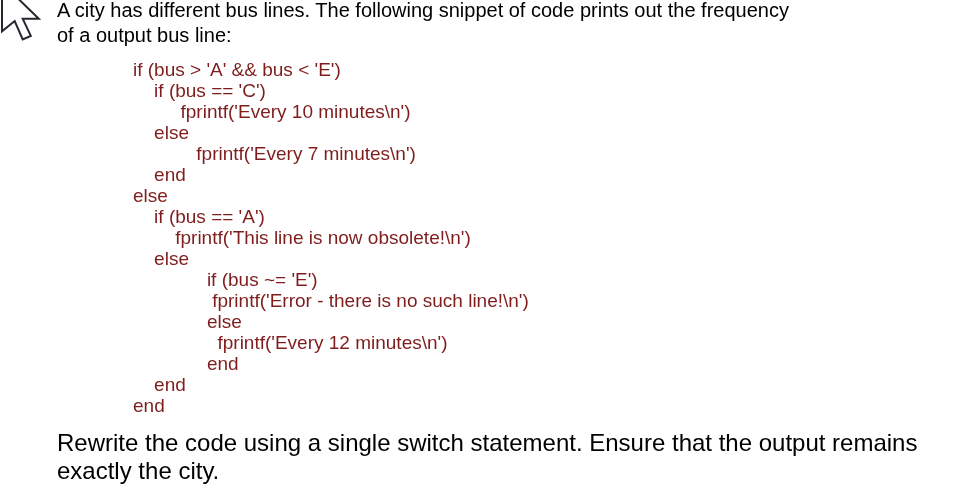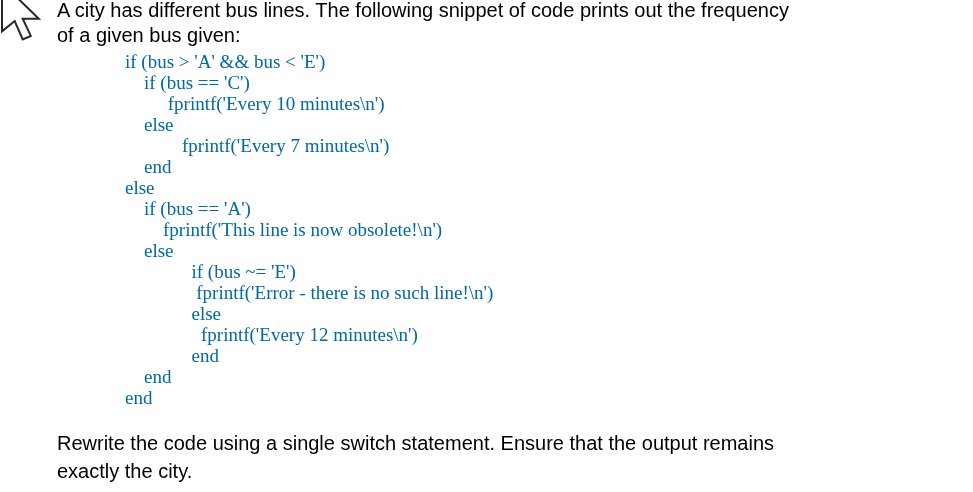--- a/index.html
+++ b/index.html
@@ -20,32 +20,32 @@
     left: 57px;
     top: -2px;
     font-size: 20px;
     line-height: 25px;
     white-space: nowrap;
   }
   .code-block {
     position: absolute;
     left: 125px;
     top: 51px;
-    margin: 0;
-    font-family: Liberation Serif, serif;
+    margin: 8px;
+    font-family: Liberation Sans, sans-serif;
     font-size: 19px;
     line-height: 21px;
     white-space: pre;
-    color: #0369a1;
+    color: #7f1d1d;
   }
   .task {
     position: absolute;
     left: 57px;
     top: 429px;
-    font-size: 20px;
+    font-size: 24px;
     line-height: 28px;
     white-space: nowrap;
   }
   .cursor-wrap {
     position: absolute;
     left: 0px;
     top: -18px;
     width: 42px;
     height: 60px;
     pointer-events: none;
@@ -57,21 +57,21 @@
 <div>
 
   <div class="cursor-wrap">
     <svg width="42" height="60" viewBox="0 0 42 60" xmlns="http://www.w3.org/2000/svg">
       <polygon points="2,1 2,49.3 14.7,39 22.7,57.4 30.8,53.9 22.7,36.7 38.8,36.7" fill="#ffffff" stroke="#26262e" stroke-width="2" stroke-linejoin="miter"></polygon>
     </svg>
   </div>
 
   <div class="intro">
     <div>A city has different bus lines. The following snippet of code prints out the frequency</div>
-    <div>of a given bus given:</div>
+    <div>of a output bus line:</div>
   </div>
 
   <pre class="code-block">if (bus &gt; 'A' &amp;&amp; bus &lt; 'E')
     if (bus == 'C')
          fprintf('Every 10 minutes\n')
     else
             fprintf('Every 7 minutes\n')
     end
 else
     if (bus == 'A')

